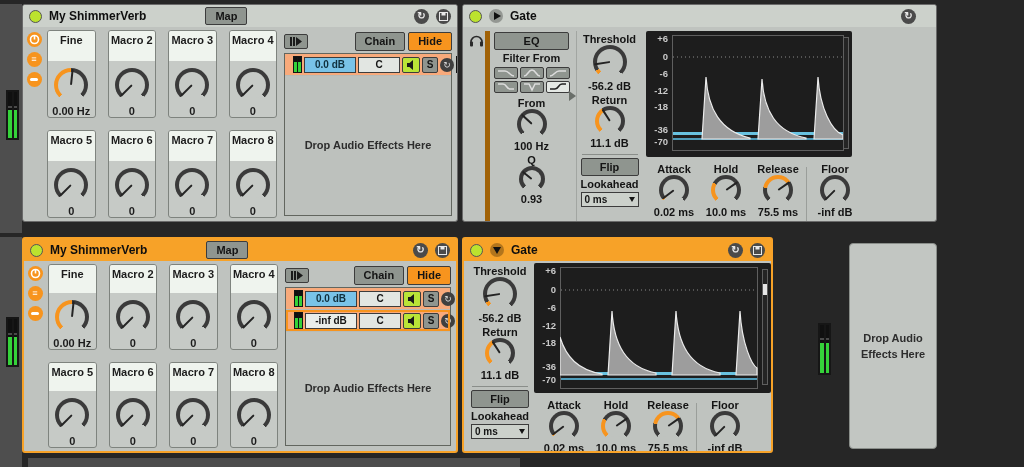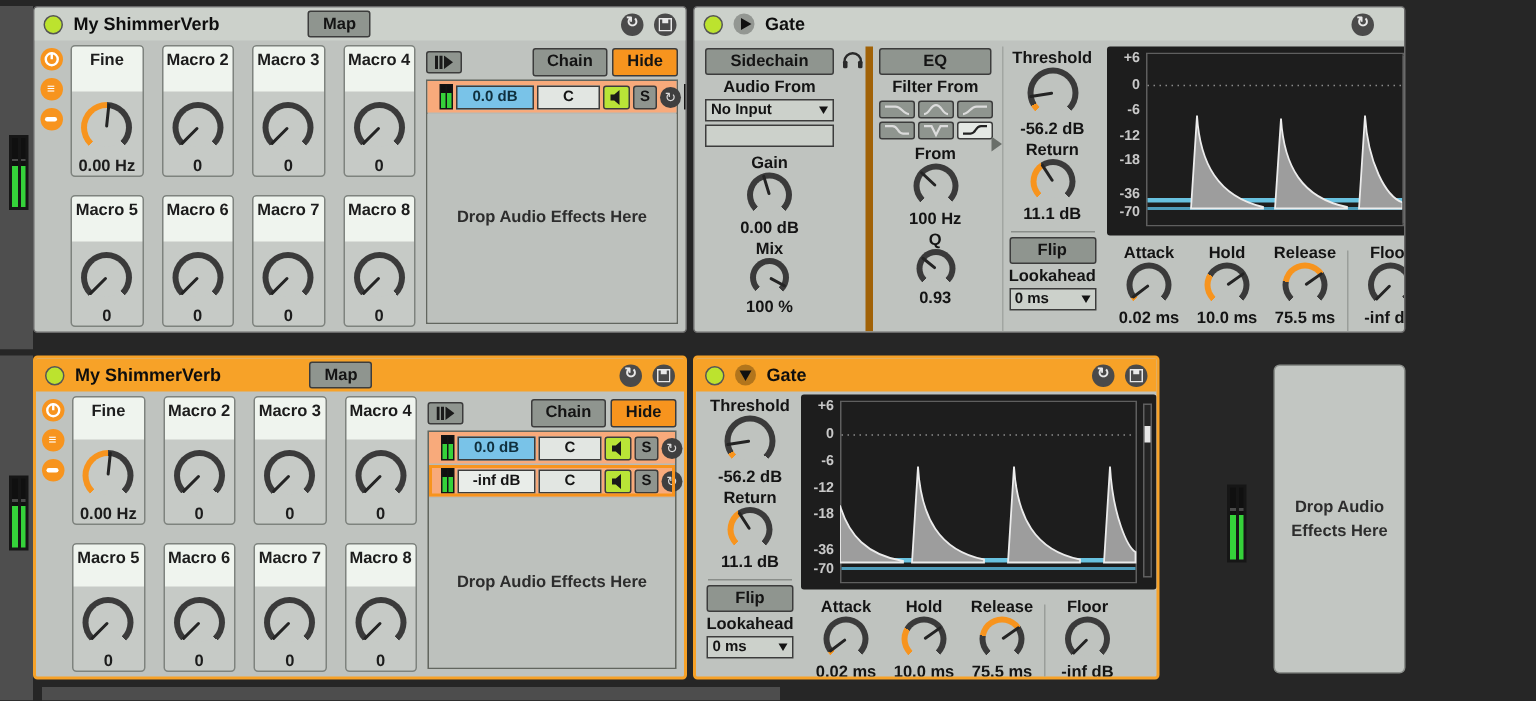--- a/index.html
+++ b/index.html
@@ -235,41 +235,20 @@
     <div class="titlebar">
       <div class="led"></div>
       <div class="toggle">
           <div class="tri-r"></div>
         </div>
       <div class="dev-title">Gate</div>
       <div class="icon-circle ml-auto" style="margin-right:14px">↻</div>
     </div>
     <div class="gbody-clip">
         <div class="gbody">
-      <div class="gcol sc-col">
-        <button class="btn" style="width:100%;margin-top:1px">Sidechain</button>
-        <div class="glabel">Audio From</div>
-        <div class="sel">
-              <span>No Input</span>
-              <span class="dn"></span>
-            </div>
-        <div class="sel">
-              <span></span>
-            </div>
-        <div class="glabel" style="margin-top:5px">Gain</div>
-        <div class="knob k30" style="background: conic-gradient(from 225deg, rgb(58, 58, 58) 0deg, rgb(58, 58, 58) 270deg, transparent 270deg, transparent 360deg);">
-              <div class="needle" style="transform: rotate(-17deg);"></div>
-            </div>
-        <div class="gval">0.00 dB</div>
-        <div class="glabel">Mix</div>
-        <div class="knob k26" style="background: conic-gradient(from 225deg, rgb(58, 58, 58) 0deg, rgb(58, 58, 58) 270deg, transparent 270deg, transparent 360deg);">
-              <div class="needle" style="transform: rotate(118deg);"></div>
-            </div>
-        <div class="gval">100 %</div>
-      </div>
       <div class="gcol hp-col">
         <div><svg width="15" height="13" viewBox="0 0 15 13">
                 <path d="M2,10 V8 a5.5,5.5 0 0 1 11,0 V10" fill="none" stroke="#2a2a2a" stroke-width="1.6"></path>
                 <rect x="1" y="7.5" width="3" height="5" rx="1" fill="#2a2a2a"></rect>
                 <rect x="11" y="7.5" width="3" height="5" rx="1" fill="#2a2a2a"></rect>
               </svg></div>
       </div>
       <div class="gcol eq-col">
         <button class="btn" style="width:100%;margin-top:1px">EQ</button>
         <div class="glabel">Filter From</div>

